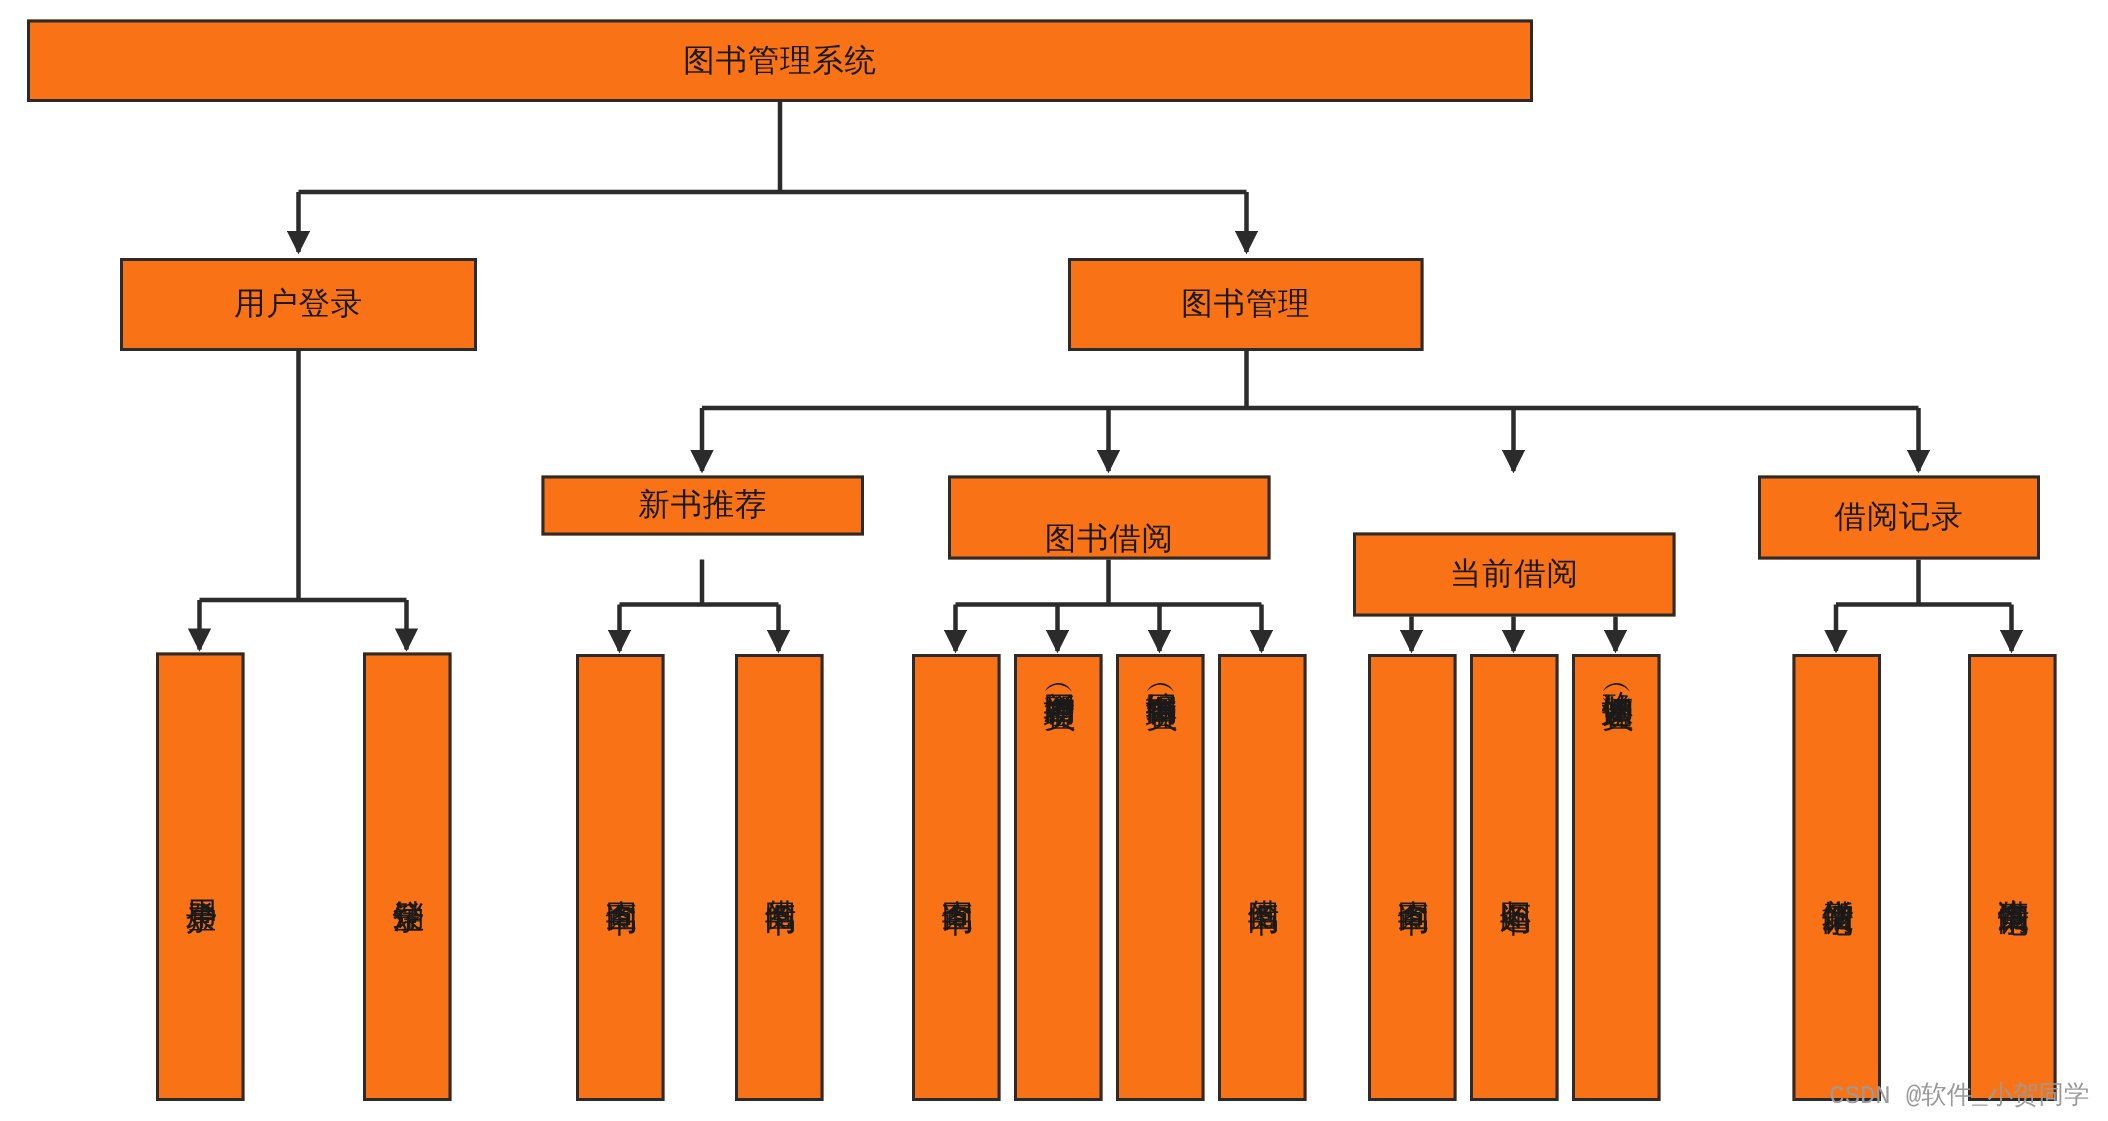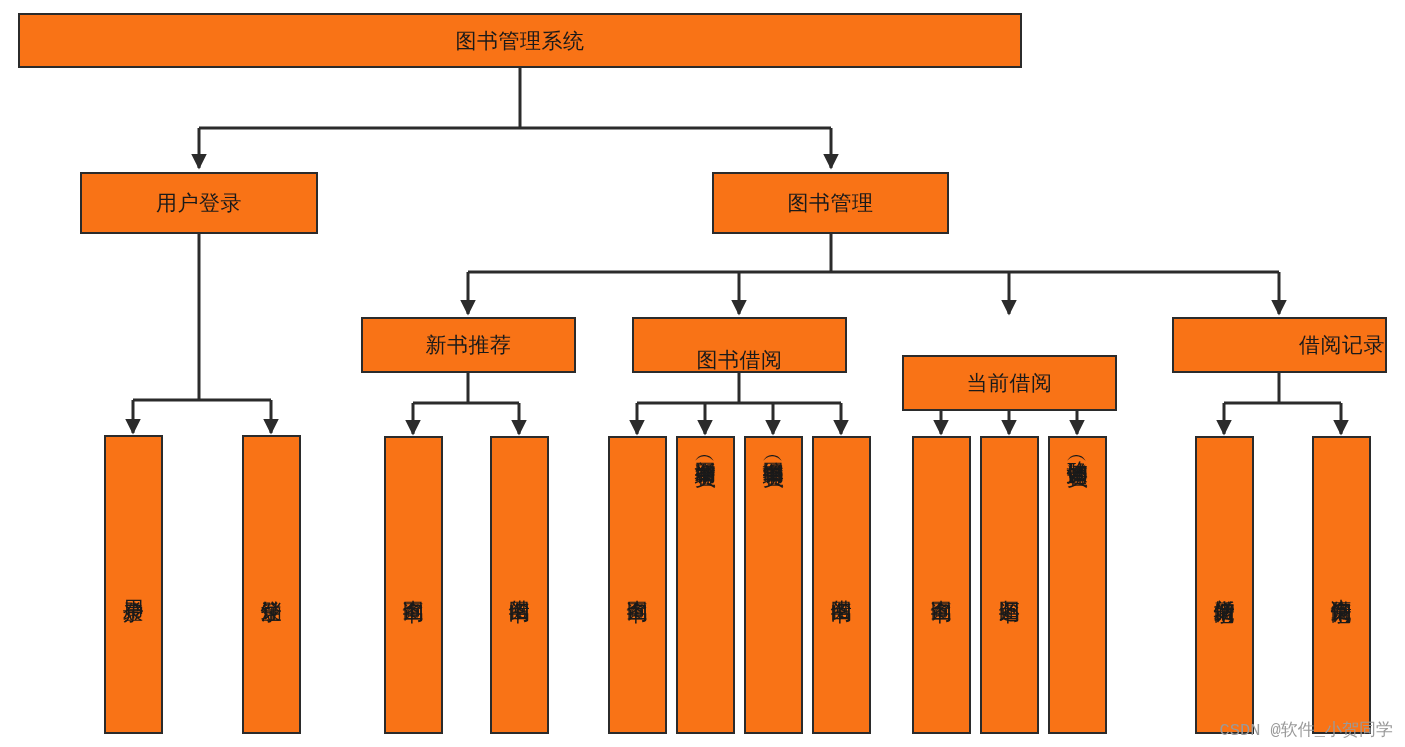--- a/index.html
+++ b/index.html
@@ -129,30 +129,30 @@
     <span class="node-label-h">图书管理系统</span>
   </div>
 
   <div class="node-box" style="left:80px; top:172px; width:238px; height:62px;">
     <span class="node-label-h">用户登录</span>
   </div>
   <div class="node-box" style="left:712px; top:172px; width:237px; height:62px;">
     <span class="node-label-h">图书管理</span>
   </div>
 
-  <div class="node-box" style="left:361px; top:317px; width:215px; height:56px;">
+  <div class="node-box" style="left:361px; top:317px; width:215px; height:40px;">
     <span class="node-label-h">新书推荐</span>
   </div>
   <div class="node-box" style="left:632px; top:317px; width:215px; height:56px;align-items:flex-end;">
     <span class="node-label-h">图书借阅</span>
   </div>
   <div class="node-box" style="left:902px; top:317px; width:215px; height:56px;margin-top:38px;">
     <span class="node-label-h">当前借阅</span>
   </div>
-  <div class="node-box" style="left:1172px; top:317px; width:215px; height:56px;justify-content:flex-end;">
+  <div class="node-box" style="left:1172px; top:317px; width:188px; height:56px;">
     <span class="node-label-h">借阅记录</span>
   </div>
 
   <div class="node-box leaf-box center-v" style="left:104px; top:435px; width:59px; height:299px;">
     <span class="node-label-v">用户登录</span>
   </div>
   <div class="node-box leaf-box center-v" style="left:242px; top:435px; width:59px; height:299px;">
     <span class="node-label-v">注销登录</span>
   </div>
 

